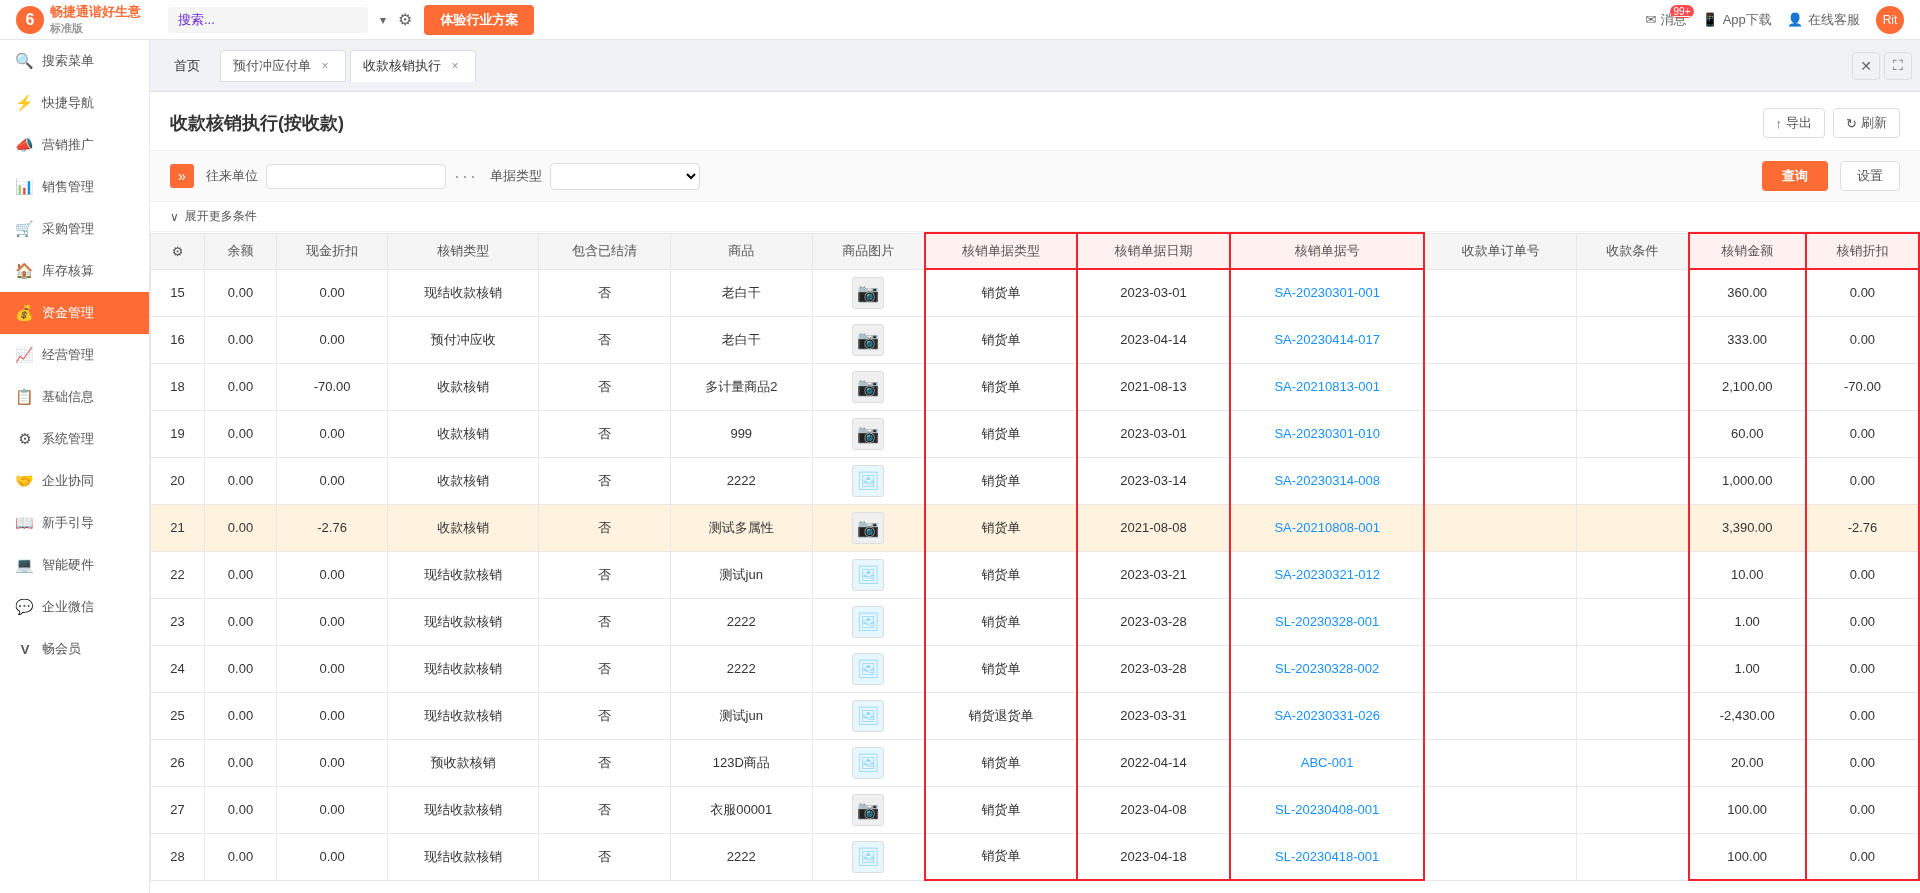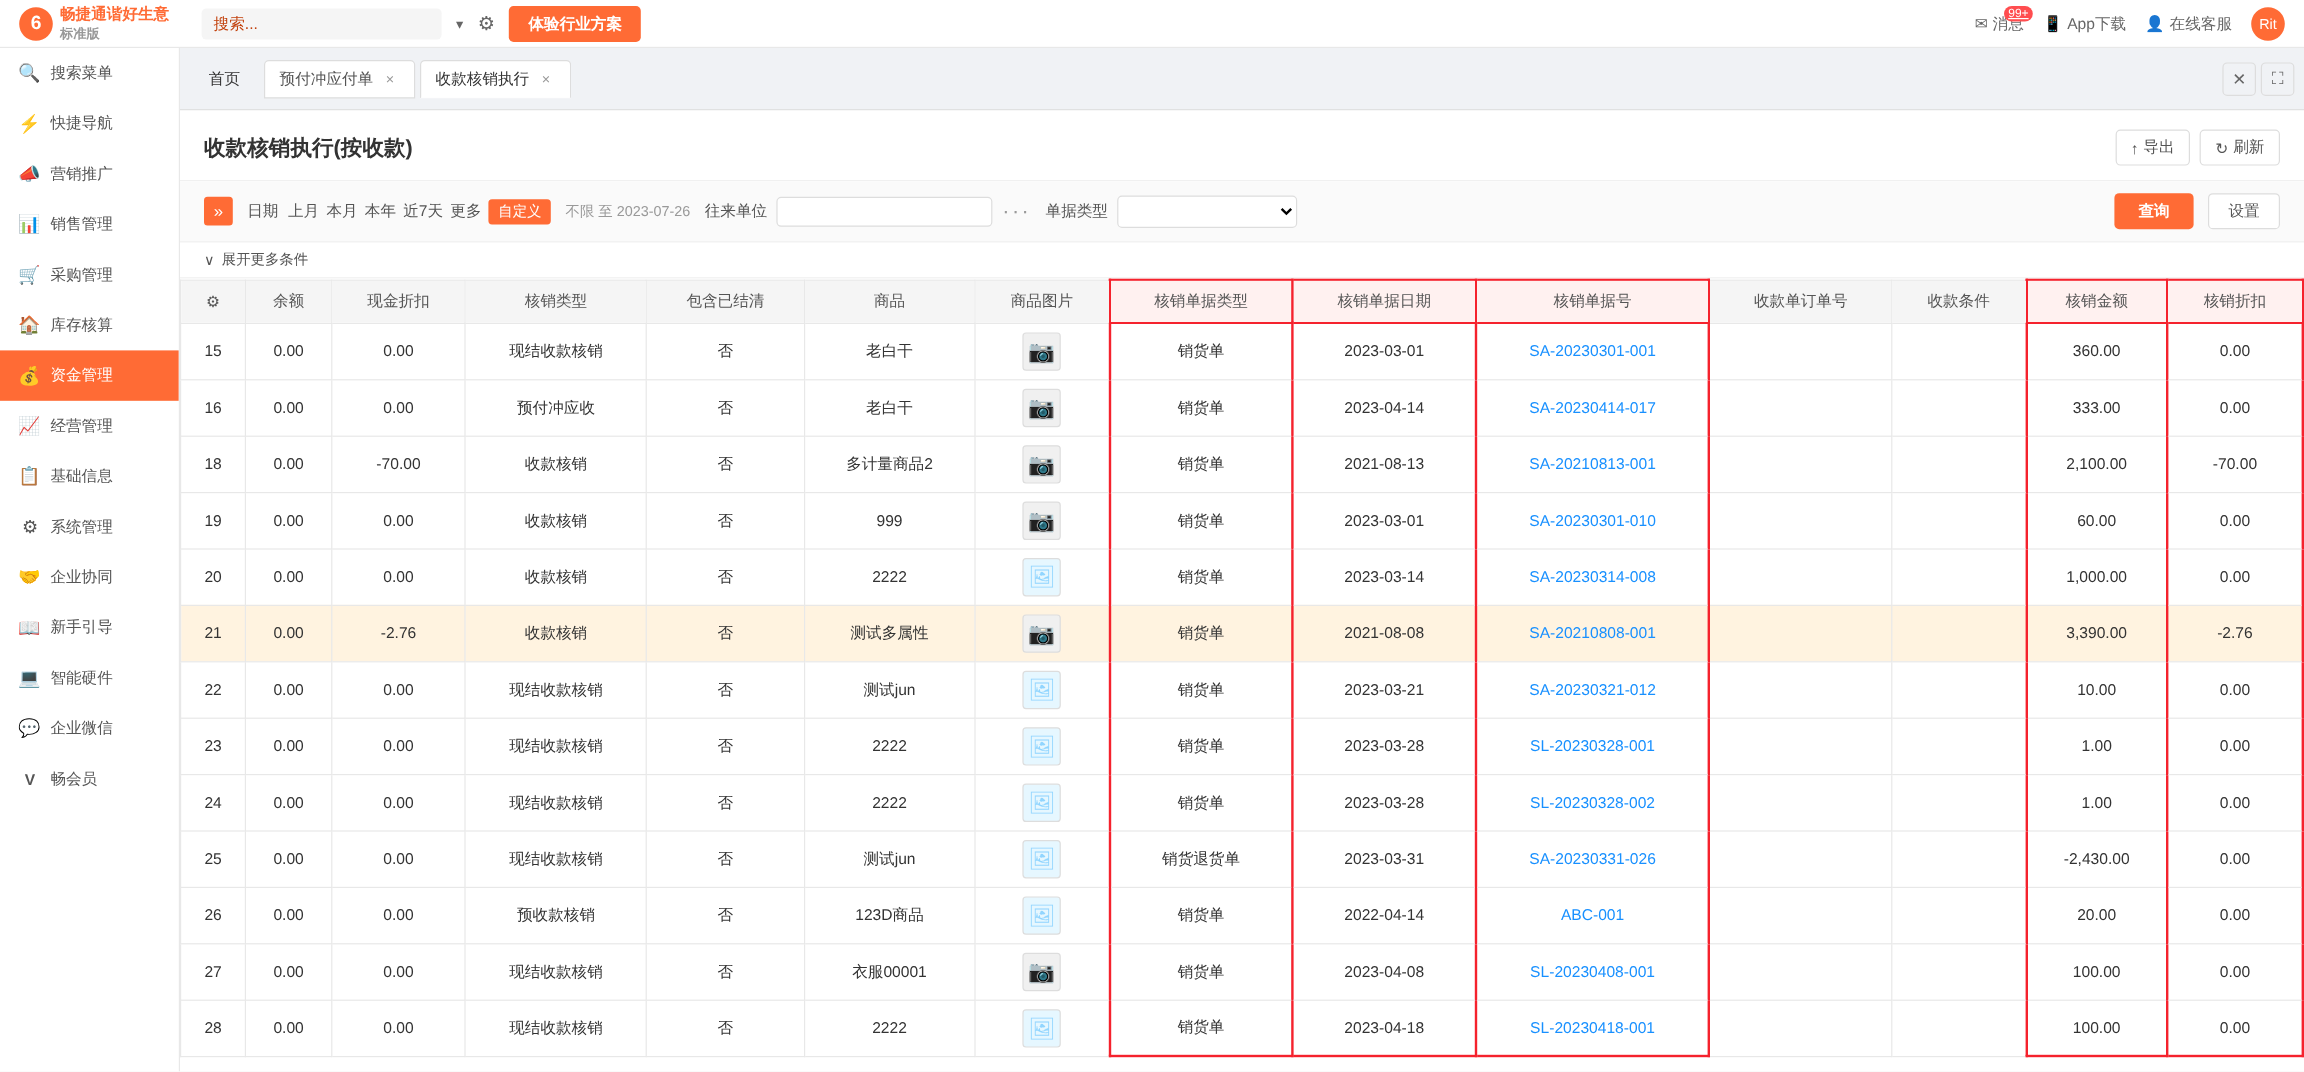--- a/index.html
+++ b/index.html
@@ -88,21 +88,21 @@
 <div class="top-bar">
   <div class="logo-area">
     <div class="logo-icon">6</div>
     <div>
       <div style="font-size:13px;font-weight:bold;color:#ff6b35;">畅捷通谐好生意</div>
       <div style="font-size:11px;color:#999;">标准版</div>
     </div>
   </div>
   <div class="top-center">
     <div class="search-bar">
-      <span style="color:#c2410c;">搜索...</span>
+      <span style="color:#6d28d9;">搜索...</span>
     </div>
     <button class="dropdown-btn">▾</button>
     <button class="gear-btn">⚙</button>
     <button class="trial-btn">体验行业方案</button>
   </div>
   <div class="top-right">
     <div class="notification-item">
       <span>✉</span>
       <span>消息</span>
       <span class="badge">99+</span>
@@ -218,34 +218,20 @@
           </button>
           <button class="action-btn">
             <span>↻</span>
             <span>刷新</span>
           </button>
         </div>
       </div>
 
       <div class="filter-bar">
         <button class="expand-btn">»</button>
-        <div class="filter-group">
-          <span class="filter-label">日期</span>
-          <div class="filter-dates">
-            <span class="date-link">上月</span>
-            <span class="date-link">本月</span>
-            <span class="date-link">本年</span>
-            <span class="date-link">近7天</span>
-            <span class="date-link">更多</span>
-            <span class="date-custom">自定义</span>
-          </div>
-          <div style="font-size:12px;color:#999;margin-left:4px;">
-            <div>不限 至 2023-07-26</div>
-          </div>
-        </div>
         <div class="filter-group">
           <span class="filter-label">往来单位</span>
           <input class="filter-input" placeholder="" style="width: 180px;">
           <span class="filter-dots">···</span>
         </div>
         <div class="filter-group">
           <span class="filter-label">单据类型</span>
           <select class="filter-select">
             <option></option>
           </select>

